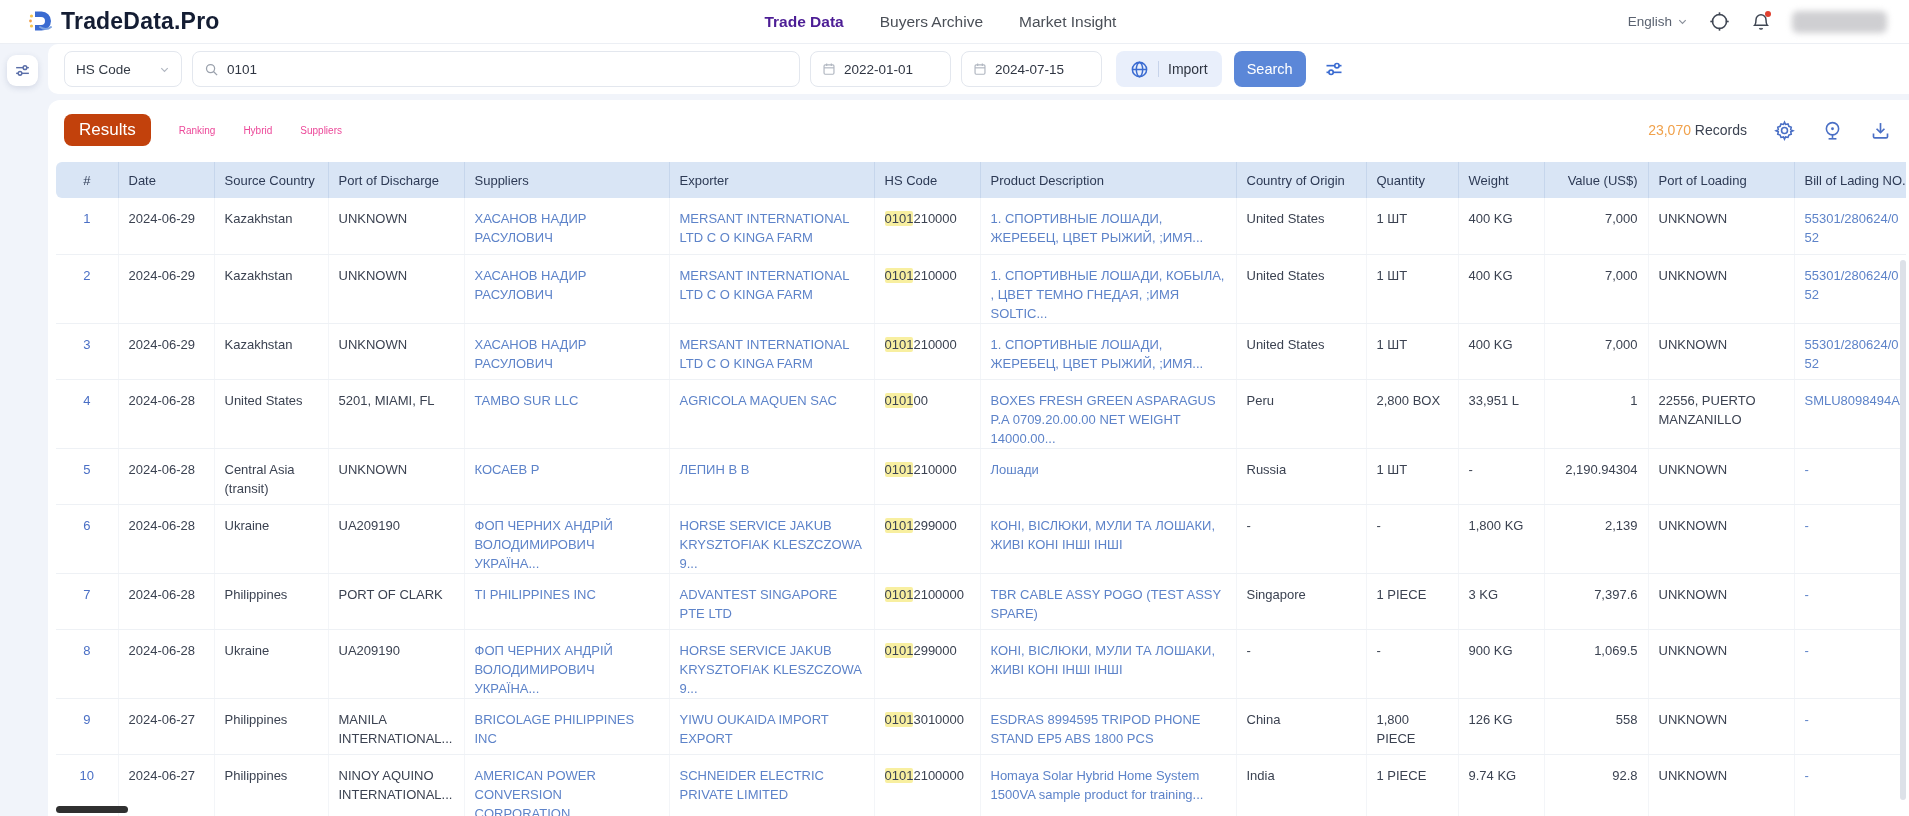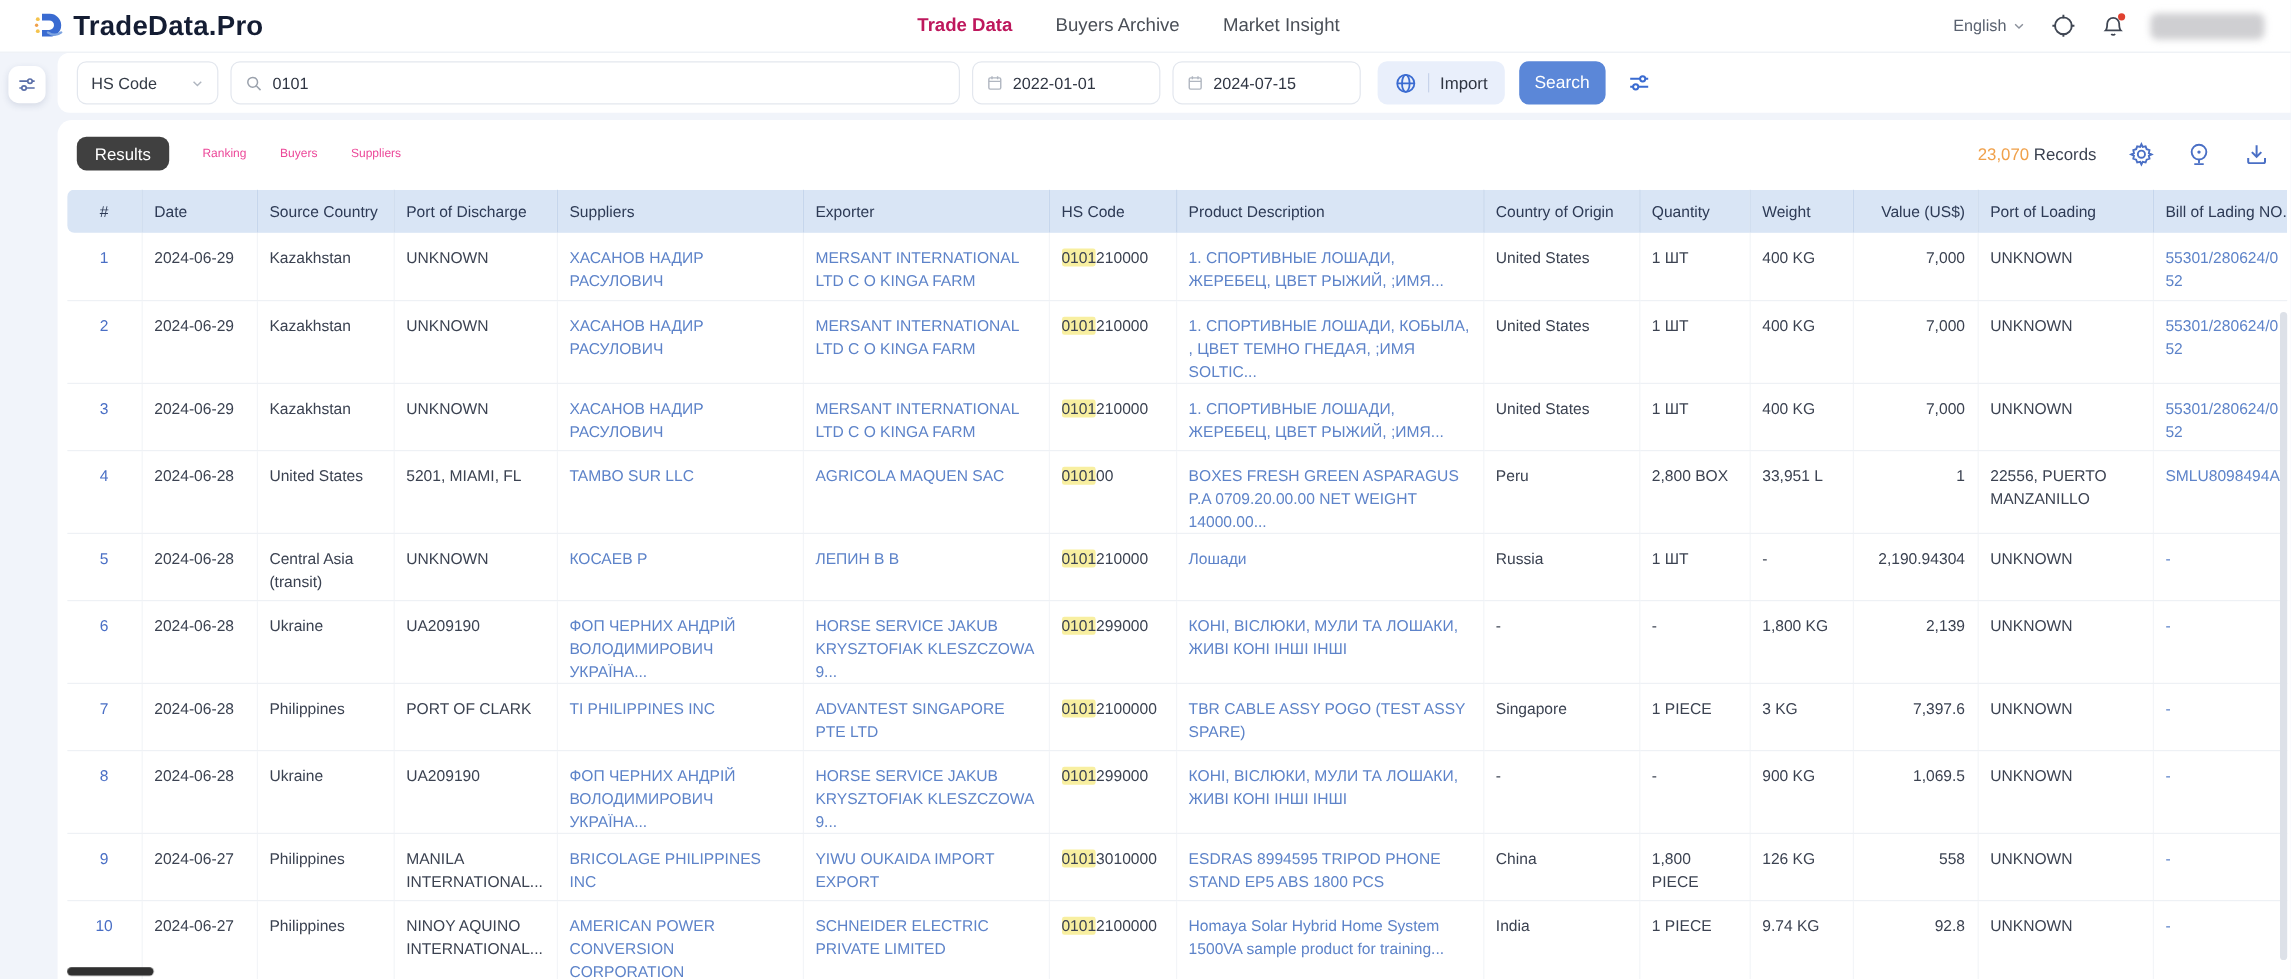--- a/index.html
+++ b/index.html
@@ -6,54 +6,54 @@
   html,body { width:1909px; height:816px; overflow:hidden; background:#f1f4fa;
     font-family:"Liberation Sans","DejaVu Sans",sans-serif; color:#3b4251; }
 
   
   .topbar { height:44px; background:#fff; border-bottom:1px solid #eceff4;
     display:flex; align-items:center; position:relative; z-index:5; }
   .brand { display:flex; align-items:center; gap:7px; margin-left:28px; }
   .brand-name { font-size:23px; font-weight:bold; color:#141d33; letter-spacing:.2px; }
   .main-nav { position:absolute; left:50%; transform:translateX(-54%); display:flex; gap:36px; }
   .nav-item { font-size:15.5px; color:#4a4f57; cursor:pointer; }
-  .nav-item.active { color:#be185d; font-weight:bold; }
+  .nav-item.active { color:#4c1d95; font-weight:bold; }
   .topbar-right { margin-left:auto; margin-right:22px; display:flex; align-items:center; gap:20px; }
   .lang { display:flex; align-items:center; gap:5px; font-size:13.5px; color:#5a6270; cursor:pointer; }
   .icon-btn { width:22px; height:22px; display:inline-flex; align-items:center; justify-content:center; cursor:pointer; position:relative; }
   .bell-dot { position:absolute; top:0; right:1px; width:6px; height:6px; border-radius:50%; background:#e0402f; }
   .user-blur { width:95px; height:22px; background:#cfcfd2; border-radius:6px; filter:blur(3px); }
 
   
   .search-strip { margin-left:48px; height:50px; background:#fff; border-radius:10px 0 0 10px;
     display:flex; align-items:center; gap:10px; padding:0 16px; }
   .float-btn { position:absolute; left:7px; top:55px; width:31px; height:31px; background:#fff;
     border-radius:9px; box-shadow:0 2px 6px rgba(40,60,110,.15); display:flex; align-items:center; justify-content:center; cursor:pointer; z-index:6; }
   .field { height:36px; border:1px solid #e3e7ee; border-radius:8px; background:#fff;
     display:flex; align-items:center; padding:0 11px; gap:8px; font-size:13.5px; color:#333a45; }
   .select-field { width:118px; justify-content:space-between; cursor:pointer; }
   .search-field { width:608px; }
   .search-field input, .date-field input { border:none; outline:none; font-size:13.5px; color:#2f3542;
     font-family:inherit; width:100%; background:transparent; }
-  .date-field { width:157px; }
+  .date-field { width:141px; }
   .import-btn { height:36px; background:#e9effb; border:none; border-radius:8px; display:flex; align-items:center;
     gap:9px; padding:0 14px; cursor:pointer; margin-left:4px; }
   .import-divider { width:1px; height:16px; background:#c7d3ea; }
   .import-label { font-size:14px; color:#2f3542; font-family:inherit; }
   .search-btn { width:72px; height:36px; background:#5b87d8; color:#fff; border:none; border-radius:8px;
     font-size:14.5px; font-family:inherit; cursor:pointer; margin-left:2px; }
   .filters-btn { background:none; border:none; cursor:pointer; margin-left:8px; display:flex; }
 
   
   .results-card { margin-left:48px; margin-top:6px; background:#fff; border-radius:12px 0 0 0;
     height:720px; position:relative; padding-top:14px; }
   .card-head { display:flex; align-items:center; padding:0 18px 0 16px; }
   .tabs { display:flex; align-items:center; gap:28px; }
   .tab { font-size:10px; color:#ec4899; cursor:pointer; padding:6px 0; }
-  .tab.active { background:#404040; color:#fff; border-radius:8px; padding:6px 15px; font-size:14px; }
+  .tab.active { background:#c2410c; color:#fff; border-radius:8px; padding:6px 15px; font-size:17px; }
   .head-right { margin-left:auto; display:flex; align-items:center; gap:26px; }
   .records { font-size:14px; color:#3b4251; }
   .records .count { color:#f0a14b; }
 
   
   .table-wrap { margin:16px 0 0 8px; overflow:hidden; }
   table { border-collapse:collapse; table-layout:fixed; width:1850px; }
   thead th { background:#d9e5f5; height:36px; font-size:13px; font-weight:normal; color:#2d3a55;
     text-align:left; padding:0 10px; border-right:1px solid #c6d6ec; white-space:nowrap; overflow:hidden; }
   thead th:first-child { border-radius:6px 0 0 6px; }
@@ -202,21 +202,21 @@
         <circle cx="8.5" cy="16" r="2.6" fill="#fff"></circle>
     </svg>
   </button>
 </div>
 
 <div class="results-card">
   <div class="card-head">
     <div class="tabs">
       <span class="tab active">Results</span>
       <span class="tab">Ranking</span>
-      <span class="tab">Buyers</span>
+      <span class="tab">Hybrid</span>
       <span class="tab">Suppliers</span>
     </div>
     <div class="head-right">
       <span class="records">
         <span class="count">23,070</span>
         <span>Records</span>
       </span>
       <span class="icon-btn">
         <svg width="21" height="21" viewBox="0 0 24 24" fill="none" stroke="#4a6fc5" stroke-width="1.8">
           <circle cx="12" cy="12" r="3.4"></circle>

